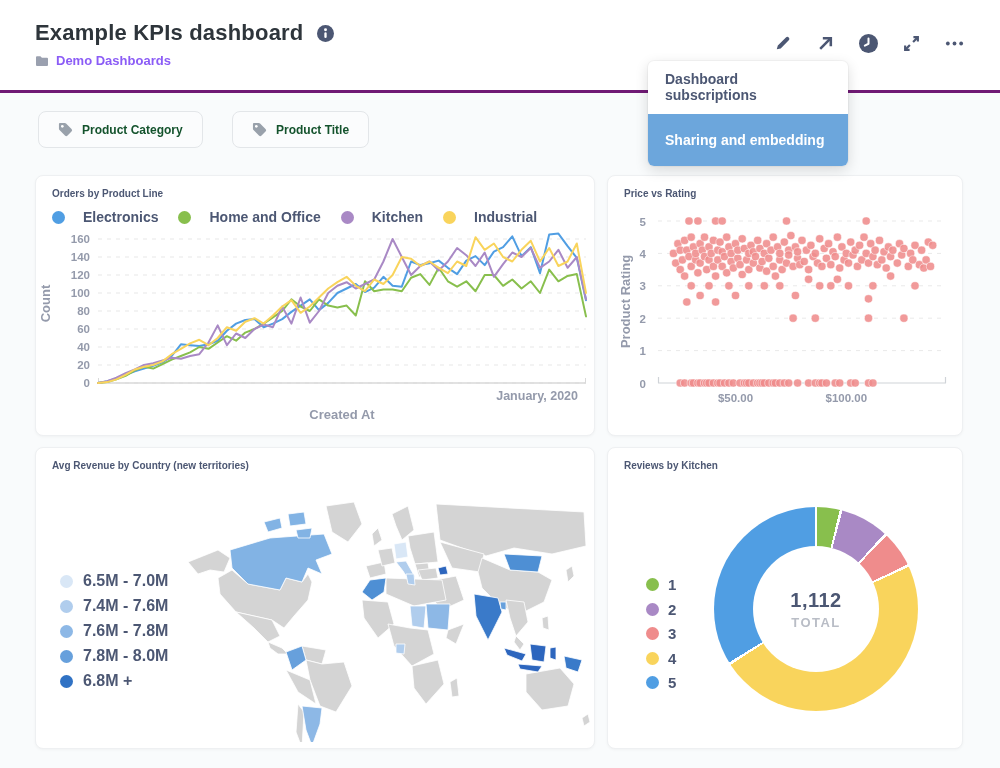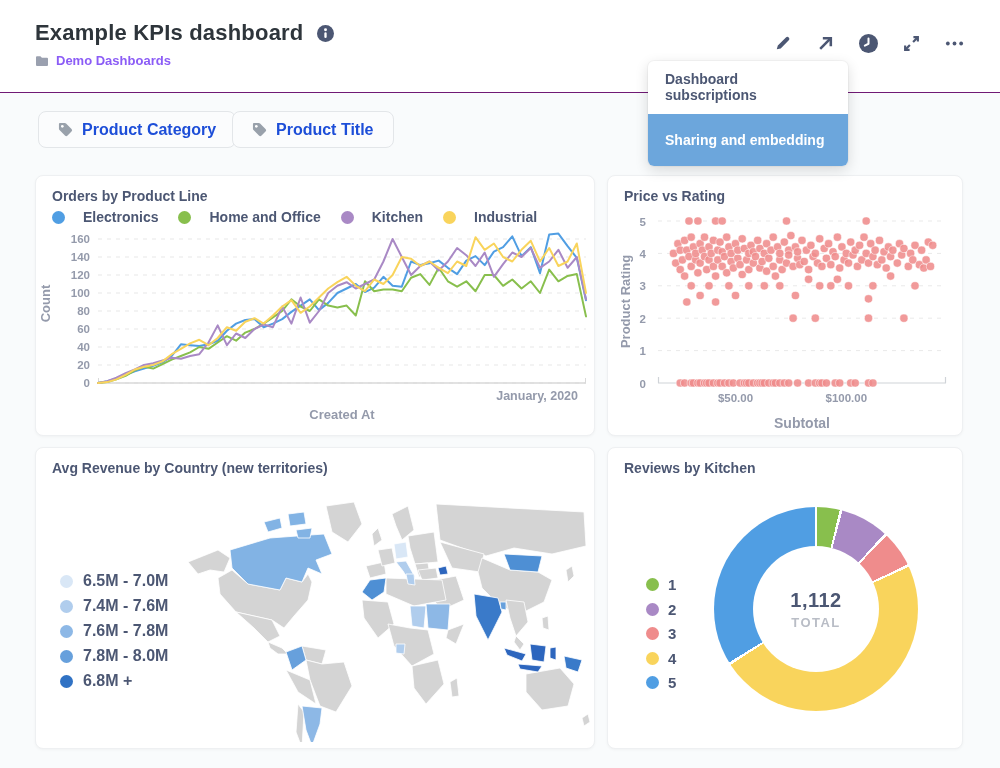--- a/index.html
+++ b/index.html
@@ -6,21 +6,21 @@
   html,body { width:1000px; height:768px; }
   body {
     position:relative; overflow:hidden;
     background:#f9fbfc;
     font-family:"Liberation Sans", sans-serif;
     color:#4c5773;
   }
   
   .header {
     position:absolute; left:0; top:0; width:1000px; height:93px;
-    background:#ffffff; border-bottom:1px solid #701a75;
+    background:#ffffff; border-bottom:3px solid #701a75;
   }
   .title-row { position:absolute; left:35px; top:20px; display:flex; align-items:center; gap:13px; }
   .page-title { font-size:22px; font-weight:700; color:#2e353b; letter-spacing:.2px; }
   .info-icon { width:17px; height:17px; flex:none; }
   .breadcrumb { position:absolute; left:35px; top:53px; display:flex; align-items:center; gap:7px;
     font-size:13px; font-weight:700; color:#8b5cf6; }
   .actions { position:absolute; right:36px; top:33px; display:flex; align-items:center; gap:23px; }
   .action-btn { width:20px; height:20px; display:flex; align-items:center; justify-content:center; cursor:pointer; }
   
   .popover {
@@ -28,26 +28,26 @@
     background:#ffffff; border-radius:6px; overflow:hidden;
     box-shadow:0 4px 14px rgba(0,0,0,.14), 0 0 0 1px rgba(0,0,0,.03);
   }
   .popover-item { height:52.5px; display:flex; align-items:center; padding:0 17px;
     font-size:14px; font-weight:700; color:#4c5773; cursor:pointer; }
   .popover-item.active { background:#6ca6dc; color:#ffffff; }
   
   .filter-chip {
     position:absolute; top:111px; height:37px; display:flex; align-items:center; gap:9px;
     padding:0 19px; background:#fbfcfd; border:1px solid #e3e6e9; border-radius:8px;
-    font-size:16px; font-weight:700; color:#1d4ed8; cursor:pointer;
+    font-size:12px; font-weight:700; color:#14532d; cursor:pointer;
   }
   
   .card { position:absolute; background:#ffffff; border:1px solid #eef0f2; border-radius:8px;
     box-shadow:0 1px 3px rgba(0,0,0,.04); }
-  .card-title { position:absolute; left:16px; top:12px; font-size:14px; font-weight:700; color:#4c5773; }
+  .card-title { position:absolute; left:16px; top:12px; font-size:10px; font-weight:700; color:#4c5773; }
   #card-orders { left:35px; top:175px; width:560px; height:261px; }
   #card-scatter { left:607px; top:175px; width:356px; height:261px; }
   #card-map { left:35px; top:447px; width:560px; height:302px; }
   #card-pie { left:607px; top:447px; width:356px; height:302px; }
   
   .legend-row { position:absolute; left:16px; top:33px; display:flex; align-items:center; gap:20px; }
   .legend-item { display:flex; align-items:center; gap:18px; font-size:14px; font-weight:700; color:#4c5773; cursor:pointer; }
   .legend-dot { width:13px; height:13px; border-radius:50%; flex:none; }
   .v-legend { position:absolute; display:flex; flex-direction:column;margin-top:16px; }
   #map-legend { left:24px; top:108px; gap:7px; }
@@ -423,21 +423,20 @@
         <circle cx="216.9" cy="68.8" r="4.1" fill="#ef8c8c" fill-opacity="0.88" stroke="#ffffff" stroke-opacity="0.5" stroke-width="1"></circle>
         <circle cx="259.0" cy="68.8" r="4.1" fill="#ef8c8c" fill-opacity="0.88" stroke="#ffffff" stroke-opacity="0.5" stroke-width="1"></circle>
         <circle cx="152.6" cy="62.3" r="4.1" fill="#ef8c8c" fill-opacity="0.88" stroke="#ffffff" stroke-opacity="0.5" stroke-width="1"></circle>
         <circle cx="181.4" cy="62.3" r="4.1" fill="#ef8c8c" fill-opacity="0.88" stroke="#ffffff" stroke-opacity="0.5" stroke-width="1"></circle>
         <circle cx="234.6" cy="59.1" r="4.1" fill="#ef8c8c" fill-opacity="0.88" stroke="#ffffff" stroke-opacity="0.5" stroke-width="1"></circle>
         <text x="79.53846153846153" y="185" text-anchor="middle" font-size="12.5">$50.00</text>
         <text x="190.30769230769232" y="185" text-anchor="middle" font-size="12.5">$100.00</text>
       </svg>
   </div>
   <div class="axis-label y-rot" style="left:-33px; top:118px; width:100px; text-align:center;">Product Rating</div>
-  <div class="axis-label" style="left:48px; top:239px; width:292px; text-align:center; font-size:14px;">Subtotal</div>
 </div>
 
 <div class="card" id="card-map">
   <div class="card-title">Avg Revenue by Country (new territories)</div>
   <div class="v-legend" id="map-legend">
       <div class="legend-item">
         <span class="legend-dot" style="background: rgb(217, 231, 246);"></span>
         <span>6.5M - 7.0M</span>
       </div>
       <div class="legend-item">

